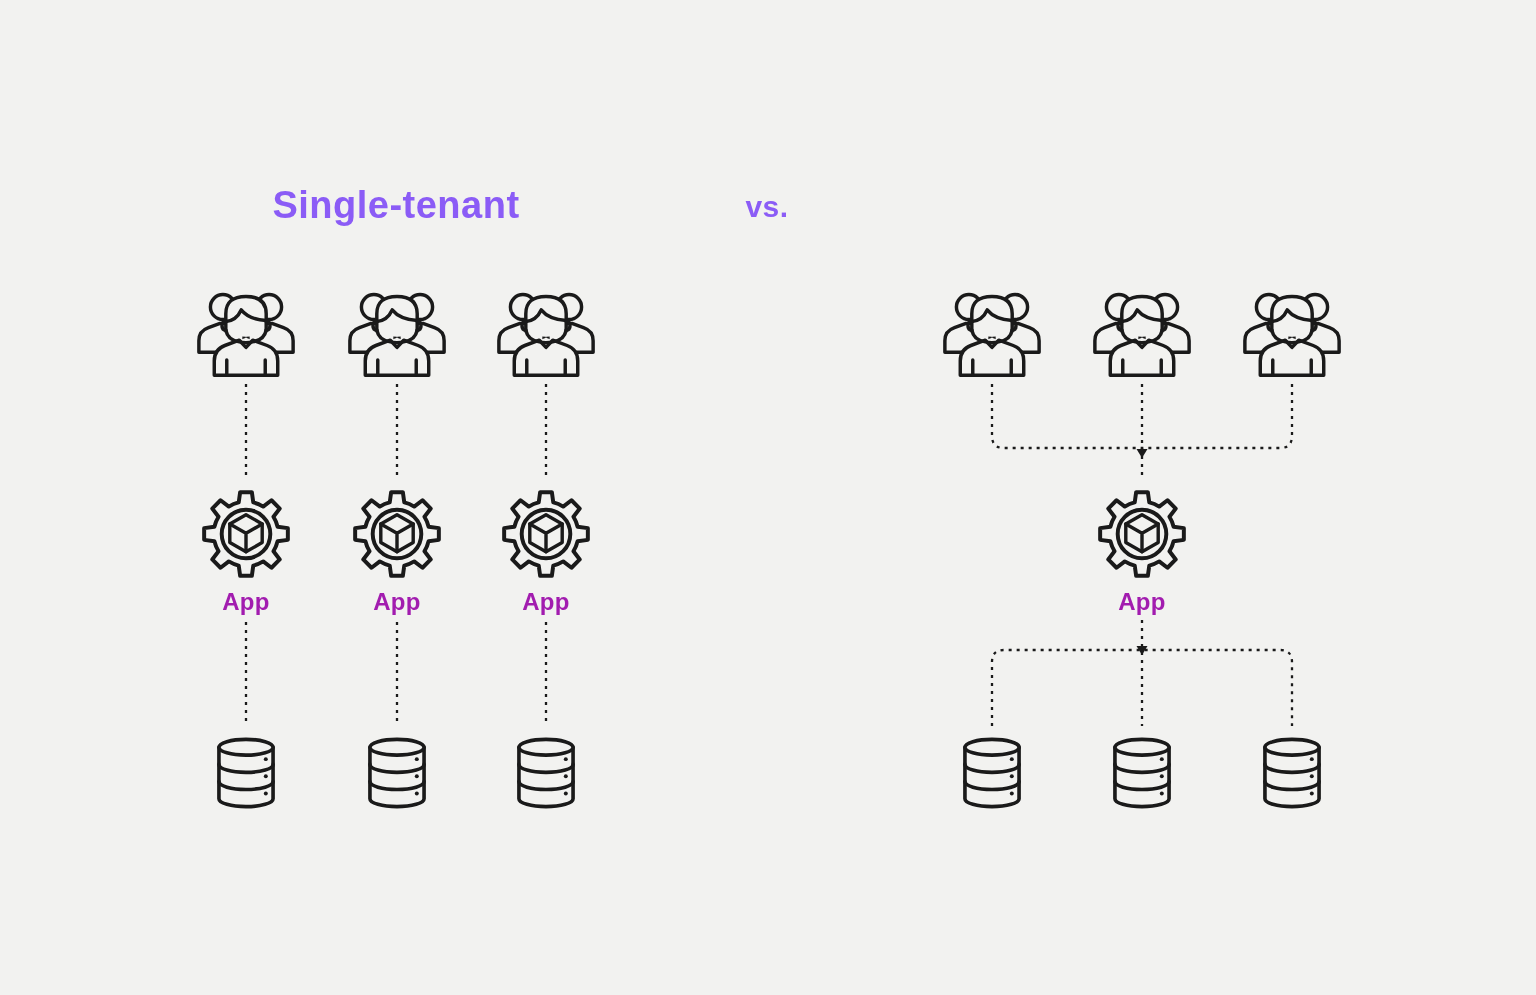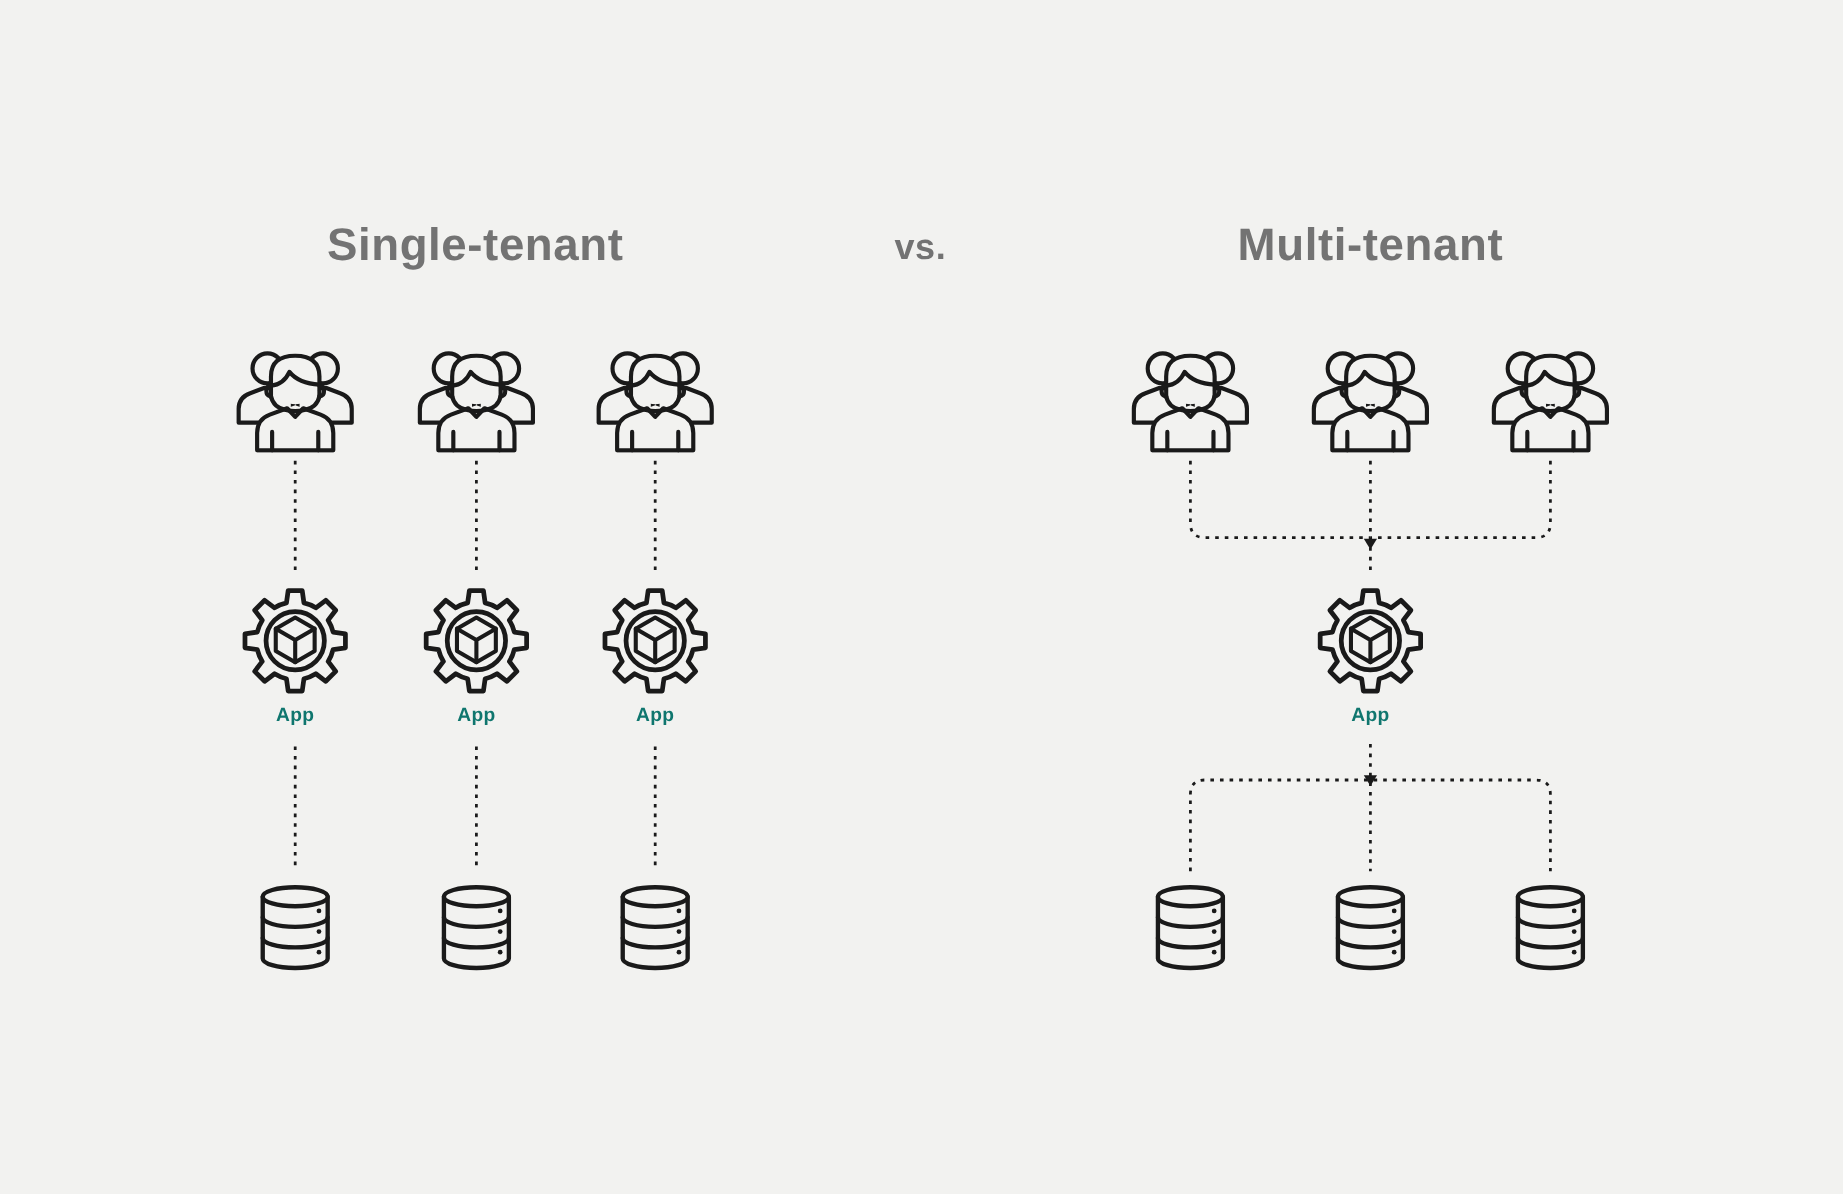--- a/index.html
+++ b/index.html
@@ -2,25 +2,25 @@
 <html><head>
 <meta charset="utf-8">
 <style>
   html,body{margin:0;padding:0;}
   body{font-family:"Liberation Sans", sans-serif; background:#f2f2f0;}
   #canvas{position:relative;width:1536px;height:995px;background:#f2f2f0;overflow:hidden;}
   #defs{position:absolute;width:0;height:0;overflow:hidden;}
   #connectors{position:absolute;left:0;top:0;pointer-events:none;}
   .dashline{fill:none;stroke:#1a1a1a;stroke-width:2.3;stroke-dasharray:3 5;}
   .arrowhead{fill:#1a1a1a;stroke:none;}
-  .ttl{position:absolute;transform:translateX(-50%);font-size:38px;font-weight:700;color:#737373;letter-spacing:.5px;white-space:nowrap;margin:0;}
+  .ttl{position:absolute;transform:translateX(-50%);font-size:38px;font-weight:700;color:#8b5cf6;letter-spacing:.5px;white-space:nowrap;margin:0;}
   .vs{font-size:30px;}
   .ic{position:absolute;transform:translateX(-50%);}
   .ic svg{display:block;}
-  .applbl{position:absolute;transform:translateX(-50%);font-size:16px;font-weight:700;color:#0f766e;letter-spacing:.3px;}
+  .applbl{position:absolute;transform:translateX(-50%);font-size:24px;font-weight:700;color:#a21caf;letter-spacing:.3px;}
   .stroke{fill:none;stroke:#1a1a1a;stroke-linecap:round;stroke-linejoin:round;}
   .fillbg{fill:#f2f2f0;stroke:none;}
   .fillbg-stroke{fill:#f2f2f0;stroke:#1a1a1a;stroke-linecap:round;stroke-linejoin:round;}
 </style>
 </head>
 <body>
 
 <div id="canvas">
 
   <svg id="defs" aria-hidden="true">
@@ -76,21 +76,20 @@
     <path class="dashline" d="M1142,384 V480"></path>
     <path class="arrowhead" d="M1136.5,449 L1147.5,449 L1142,458 Z"></path>
 
     <path class="dashline" d="M1142,620 V726"></path>
     <path class="dashline" d="M992,726 V662 Q992,650 1004,650 H1280 Q1292,650 1292,662 V726"></path>
     <path class="arrowhead" d="M1136.5,646 L1147.5,646 L1142,655 Z"></path>
   </svg>
 
   <h1 class="ttl" style="left:396px;top:184px;">Single-tenant</h1>
   <div class="ttl vs" style="left:767px;top:190px;text-align:right;">vs.</div>
-  <h1 class="ttl" style="left:1142px;top:184px;">Multi-tenant</h1>
 
   <div class="ic" style="left:246px;top:287px;">
       <svg width="100" height="92" viewBox="0 0 104 92">
         <use href="#sym-users" xlink:href="#sym-users"></use>
       </svg>
     </div>
   <div class="ic" style="left:246px;top:489px;">
       <svg width="90" height="90" viewBox="0 0 100 100">
         <use href="#sym-gear" xlink:href="#sym-gear"></use>
       </svg>

